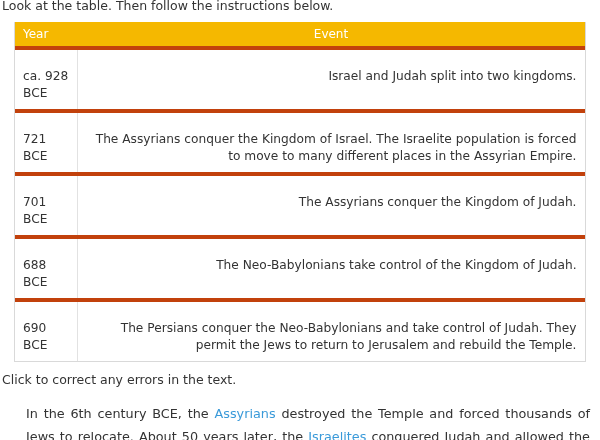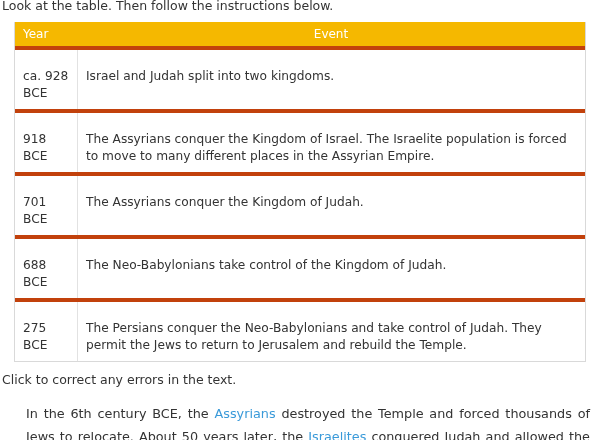--- a/index.html
+++ b/index.html
@@ -60,20 +60,21 @@
     padding: 18px 8px 7px 8px;
     vertical-align: top;
   }
   table.timeline td.year {
     width: 48px;
     border-right: 1px solid #e2e2e2;
     white-space: normal;
   }
   table.timeline tr td:last-child {
     border-right: none;
+    text-align: right;
   }
   .click-note {
     font-size: 12.5px;
     color: #333333;
     margin: 10px 0 12px 2px;
     line-height: 16px;
   }
   .paragraph {
     margin: 14px 10px 0 26px;
     font-size: 12.8px;
@@ -102,33 +103,33 @@
           <th class="year-col">Year</th>
           <th>Event</th>
         </tr>
       </thead>
       <tbody>
         <tr>
           <td class="year">ca. 928 BCE</td>
           <td>Israel and Judah split into two kingdoms.</td>
         </tr>
         <tr>
-          <td class="year">918 BCE</td>
+          <td class="year">721 BCE</td>
           <td>The Assyrians conquer the Kingdom of Israel. The Israelite population is forced to move to many different places in the Assyrian Empire.</td>
         </tr>
         <tr>
           <td class="year">701 BCE</td>
           <td>The Assyrians conquer the Kingdom of Judah.</td>
         </tr>
         <tr>
           <td class="year">688 BCE</td>
           <td>The Neo-Babylonians take control of the Kingdom of Judah.</td>
         </tr>
         <tr>
-          <td class="year">275 BCE</td>
+          <td class="year">690 BCE</td>
           <td>The Persians conquer the Neo-Babylonians and take control of Judah. They permit the Jews to return to Jerusalem and rebuild the Temple.</td>
         </tr>
       </tbody>
     </table>
   </div>
 
   <div class="click-note">Click to correct any errors in the text.</div>
 
   <p class="paragraph"><span>In the 6th century BCE, the </span><span class="err">Assyrians</span><span> destroyed the Temple and forced thousands of Jews to relocate. About 50 years later, the </span><span class="err">Israelites</span><span> conquered Judah and allowed the Jews to return and rebuild the Temple.</span></p>
 

